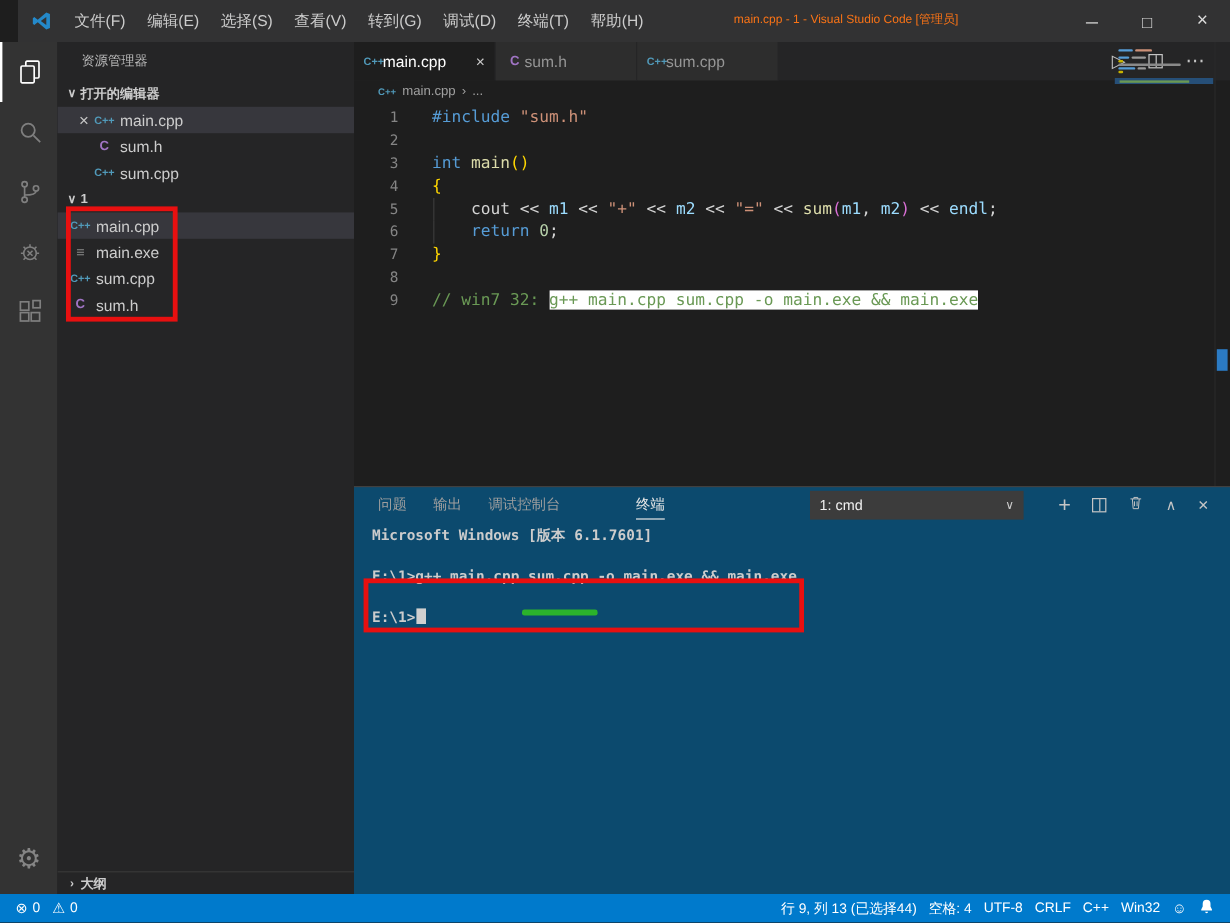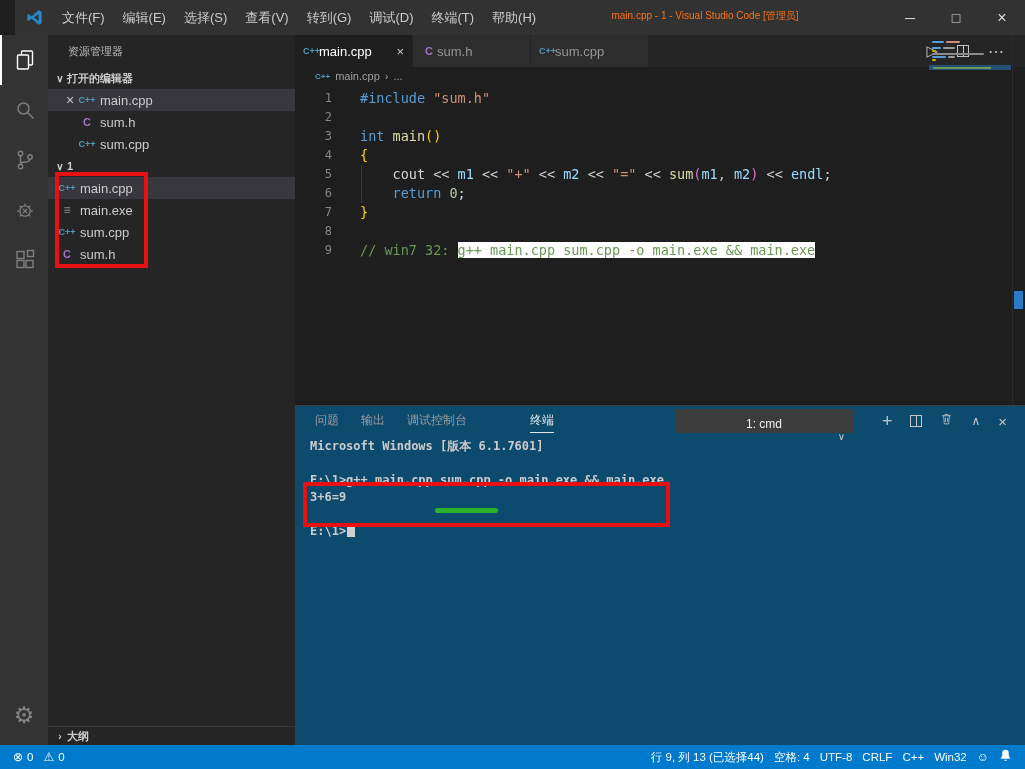--- a/index.html
+++ b/index.html
@@ -77,21 +77,21 @@
   .scrollbar{ position:absolute; right:0; top:0; bottom:0; width:13px; border-left:1px solid #2A2A2A; }
   .ovr-marker{ position:absolute; right:2px; top:256px; width:9px; height:18px; background:#2B7BC4; }
 
   
   .panel{ position:absolute; left:0; right:0; top:370px; bottom:0; background:#0c4a6e; border-top:1px solid #404040; }
   .panel-header{ height:30px; position:relative; display:flex; align-items:center; padding-left:20px; }
   .panel-tab{ margin-right:22px; font-size:12px; color:#9E9E9E; height:30px; line-height:28px; position:relative; }
   .panel-tab.active{ color:#E7E7E7;margin-left:41px; }
   .panel-tab.active::after{ content:''; position:absolute; left:0; right:0; bottom:3px; border-bottom:1px solid #E7E7E7; }
   .term-select{ position:absolute; left:380px; top:3px; width:178px; height:24px; background:#3C3C3C; color:#F0F0F0;
-                font-size:12px; display:flex; align-items:center; padding:8px 8px;flex-direction:column; }
+                font-size:12px; display:flex; align-items:center; padding:8px 8px; }
   .term-select .dd-chev{ margin-left:auto; font-size:10px; color:#CCCCCC; }
   .panel-actions{ position:absolute; right:18px; top:0; height:30px; display:flex; align-items:center; gap:18px; color:#C5C5C5; }
   .plus-ico{ font-size:18px; font-weight:400; }
   .chevup-ico{ font-size:12px; }
   .x-ico{ font-size:15px; }
 
   .term{ position:absolute; top:32px; left:0; right:0; bottom:0; padding-left:15px;
          font-family:"DejaVu Sans Mono","Liberation Mono",monospace; font-size:12px; font-weight:600; color:#CCCCCC; }
   .term-line{ height:17px; line-height:17px; white-space:pre; }
   .cursor{ display:inline-block; width:8px; height:13px; background:#D0D0D0; vertical-align:-2px; margin-left:1px; }
@@ -324,21 +324,20 @@
             </svg>
           </span>
           <span class="chevup-ico">∧</span>
           <span class="x-ico">×</span>
         </div>
       </div>
       <div class="term" id="term-lines">
           <div class="term-line">Microsoft Windows [版本 6.1.7601]</div>
           <div class="term-line"></div>
           <div class="term-line">E:\1&gt;g++ main.cpp sum.cpp -o main.exe &amp;&amp; main.exe</div>
-          <div class="term-line">3+6=9</div>
           <div class="term-line"></div>
           <div class="term-line"><span>E:\1&gt;</span><span class="cursor"></span></div>
         </div>
     </div>
   </div>
 
   <div class="statusbar">
     <div class="sb-left" id="status-left">
         <div class="status-item">
           <span class="st-ico">⊗</span>

